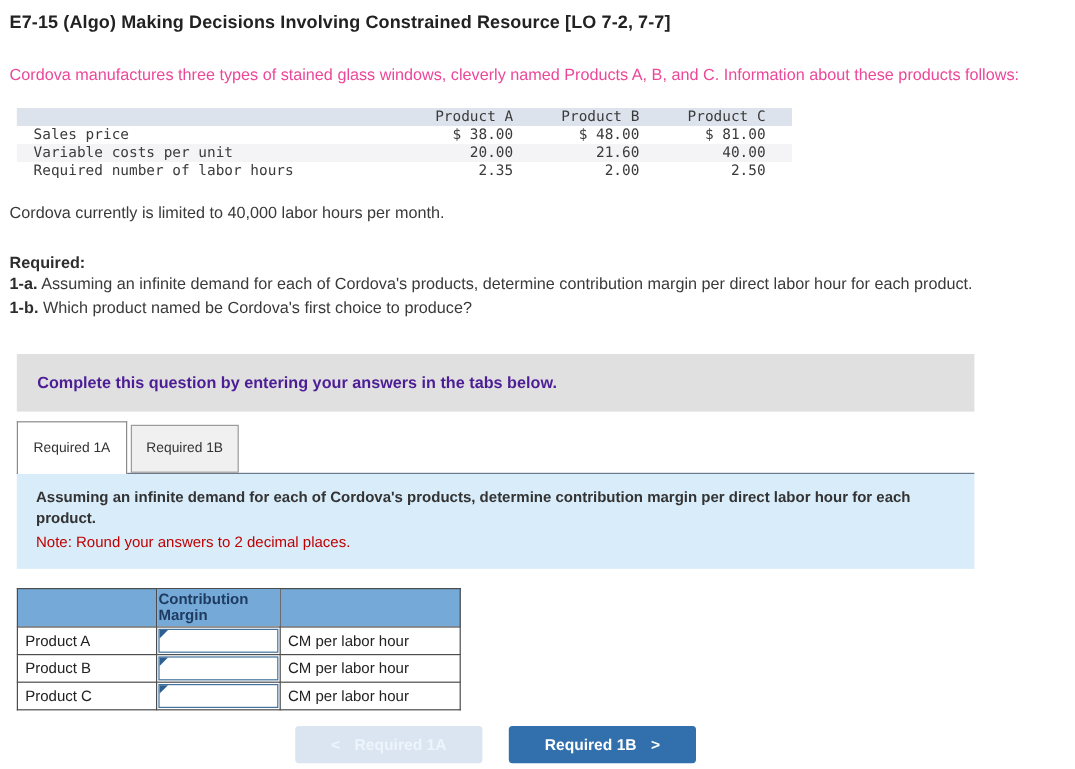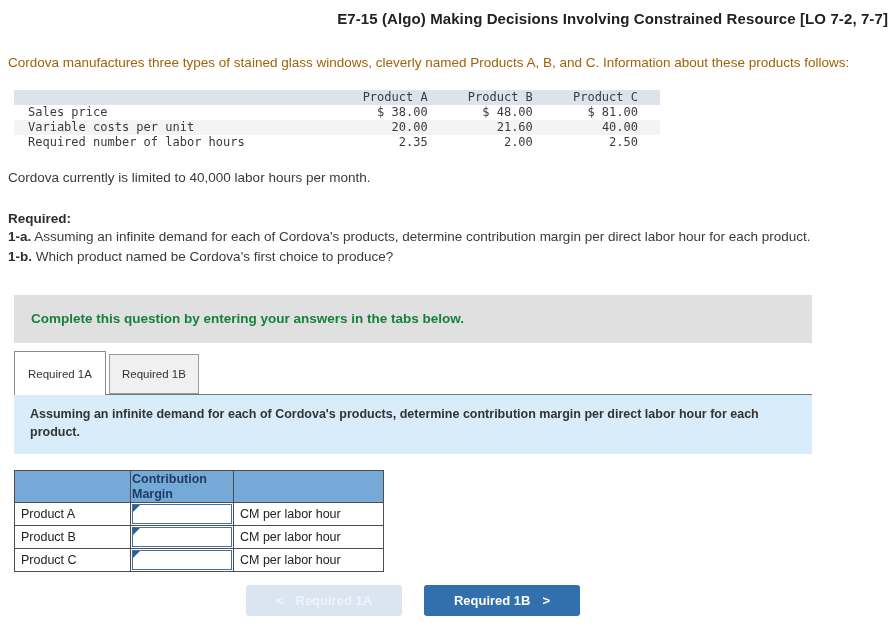--- a/index.html
+++ b/index.html
@@ -5,23 +5,23 @@
   * { box-sizing: border-box; }
   html, body { margin: 0; padding: 0; background: #ffffff; }
   body {
     width: 896px; height: 641px;
     font-family: "Liberation Sans", sans-serif;
     color: #3a3a3a; font-size: 13.5px;
     padding: 8px; overflow: hidden;
   }
   .page-title {
     font-size: 15px; font-weight: bold; color: #222;
-    margin: 2px 0 0 0; letter-spacing: .1px; text-align: right;
-  }
-  .intro { margin: 26px 0 0 0; width: 882px; line-height: 1.45; color: #a16207; }
+    margin: 2px 0 0 0; letter-spacing: .1px;
+  }
+  .intro { margin: 26px 0 0 0; width: 882px; line-height: 1.45; color: #ec4899; }
 
   
   .fin-table {
     margin: 17px 0 0 6px; width: 646px;
     border-collapse: collapse;
     font-family: "DejaVu Sans Mono", "Liberation Mono", monospace;
     font-size: 12px; color: #3b3b3b;
   }
   .fin-table td, .fin-table th { padding: 0.5px 0; font-weight: normal; }
   .fin-table th { text-align: center; }
@@ -32,21 +32,21 @@
 
   .constraint { margin: 20px 0 10px 0; }
   .required-head { margin: 26px 0 0 0; font-weight: bold; color: #2e2e2e; }
   .req-item { margin: 1px 0 0 0; width: 882px; line-height: 1.45; }
   .req-item b { color: #2e2e2e; }
 
   
   .banner {
     margin: 28px 0 0 6px; width: 798px; height: 48px;
     background: #e0e0e0; display: flex; align-items: center;
-    padding-left: 17px; font-weight: bold; font-size: 13.5px; color: #15803d;
+    padding-left: 17px; font-weight: bold; font-size: 13.5px; color: #4c1d95;
   }
 
   
   .tabs { margin: 8px 0 0 6px; display: flex; align-items: flex-end; gap: 3px;
           position: relative; z-index: 2; }
   .tab { font-size: 11.5px; color: #333; cursor: pointer; }
   .tab.active {
     background: #fff; border: 1px solid #8a8a8a; border-bottom: none;
     padding: 16px 13px 15px 13px; margin-bottom: -1px;
   }
@@ -149,20 +149,21 @@
 </div>
 
 <div class="tabs">
   <div class="tab active">Required 1A</div>
   <div class="tab inactive">Required 1B</div>
 </div>
 
 <div class="tab-content">
   <div class="prompt-box">
     <div>Assuming an infinite demand for each of Cordova's products, determine contribution margin per direct labor hour for each product.</div>
+    <div class="prompt-note">Note: Round your answers to 2 decimal places.</div>
   </div>
 
   <table class="answer-table">
     <thead>
       <tr>
         <th class="c-label"></th>
         <th class="c-input">Contribution Margin</th>
         <th class="c-suffix"></th>
       </tr>
     </thead>

